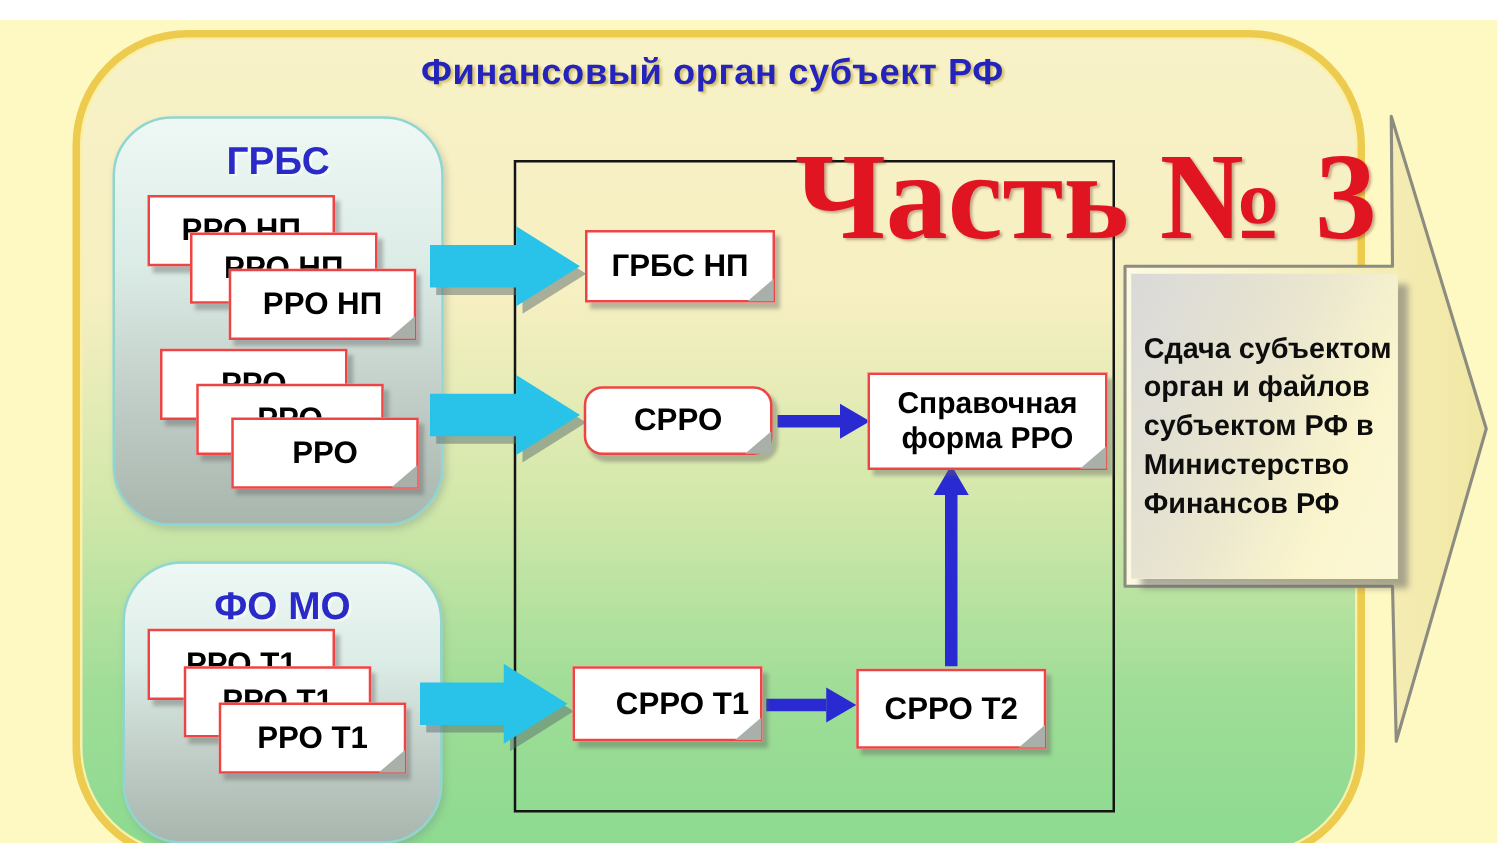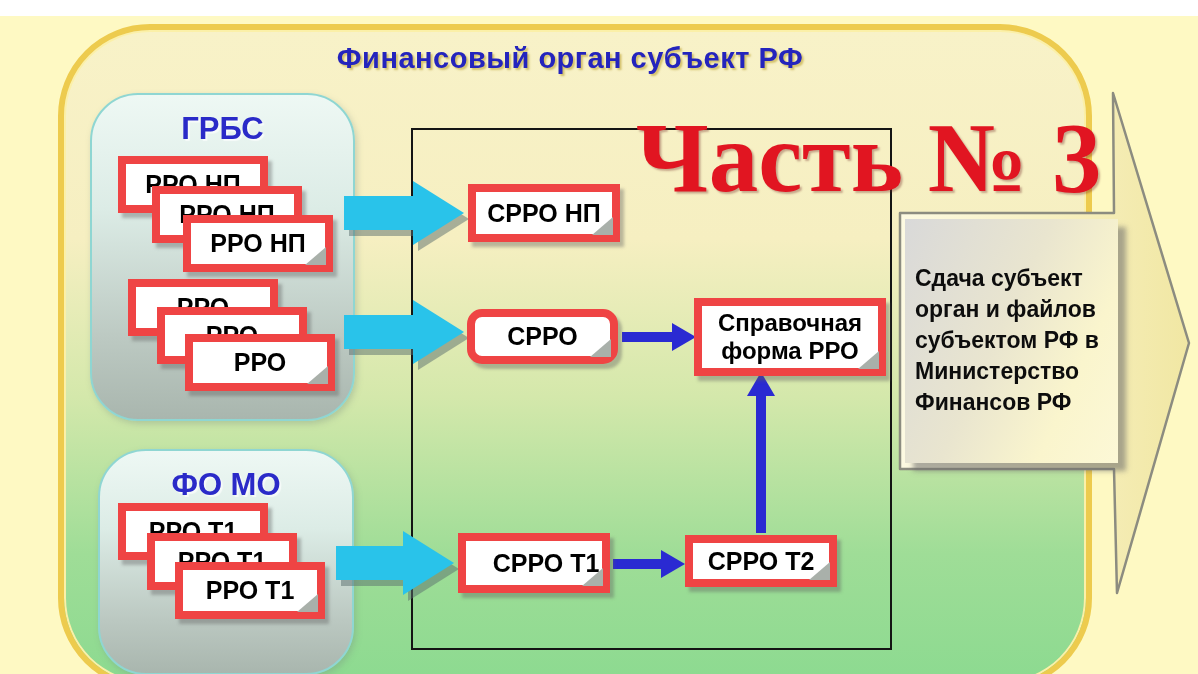--- a/index.html
+++ b/index.html
@@ -26,21 +26,21 @@
   .group-fomo{left:98px;top:433px;width:256px;height:226px;}
   .group-label{margin-top:16px;text-align:center;font-size:31px;font-weight:bold;color:#2a2ac8;
                text-shadow:2px 2px 1px rgba(255,255,255,0.65);}
 
   .inner-rect{position:absolute;left:411px;top:112px;width:481px;height:522px;z-index:4;
               border:2px solid #141414;box-sizing:border-box;background:transparent;}
 
   .flows{z-index:5;}
 
   
-  .doc{position:absolute;background:#ffffff;border:8px solid #ef4444;box-sizing:border-box;z-index:6;
+  .doc{position:absolute;background:#ffffff;border:2px solid #ef4444;box-sizing:border-box;z-index:6;
        display:flex;align-items:center;justify-content:center;text-align:center;
        font-size:25px;font-weight:bold;color:#000;
        box-shadow:4px 5px 3px rgba(95,95,95,0.40);}
   .doc span{position:relative;}
   .wfold::after{content:"";position:absolute;right:-1px;bottom:-1px;width:0;height:0;
        border-bottom:18px solid #a9b0aa;border-left:21px solid transparent;}
   .sprav{font-size:24px;line-height:28px;padding:0 6px;text-align:center;}
 
   .part{position:absolute;left:636px;top:92px;z-index:7;white-space:nowrap;
         font-family:"Liberation Serif","DejaVu Serif",serif;font-weight:bold;font-size:99px;line-height:100px;
@@ -133,38 +133,38 @@
       <span>РРО Т1</span>
     </div>
   <div class="doc" style="left:147px;top:517px;width:150px;height:57px;">
       <span>РРО Т1</span>
     </div>
   <div class="doc wfold" style="left:175px;top:546px;width:150px;height:57px;">
       <span>РРО Т1</span>
     </div>
 
   <div class="doc wfold" style="left:468px;top:168px;width:152px;height:58px;">
-      <span>СРРО НП</span>
+      <span>ГРБС НП</span>
     </div>
   <div class="doc wfold" style="left:467px;top:293px;width:151px;height:55px;border-radius:15px;">
       <span>СРРО</span>
     </div>
   <div class="doc wfold sprav" style="left:694px;top:282px;width:192px;height:78px;">
       <span>Справочная форма РРО</span>
     </div>
   <div class="doc wfold" style="left:458px;top:517px;width:152px;height:60px;padding-left:24px;">
       <span>СРРО Т1</span>
     </div>
-  <div class="doc wfold" style="left:685px;top:519px;width:152px;height:52px;">
+  <div class="doc wfold" style="left:685px;top:519px;width:152px;height:64px;">
       <span>СРРО Т2</span>
     </div>
 
   <div class="part">Часть № 3</div>
 
   <div class="note">
-    <div>Сдача субъект</div>
+    <div>Сдача субъектом</div>
     <div>орган и файлов</div>
     <div>субъектом РФ в</div>
     <div>Министерство</div>
     <div>Финансов РФ</div>
   </div>
 
 </div>
 
 </body></html>

